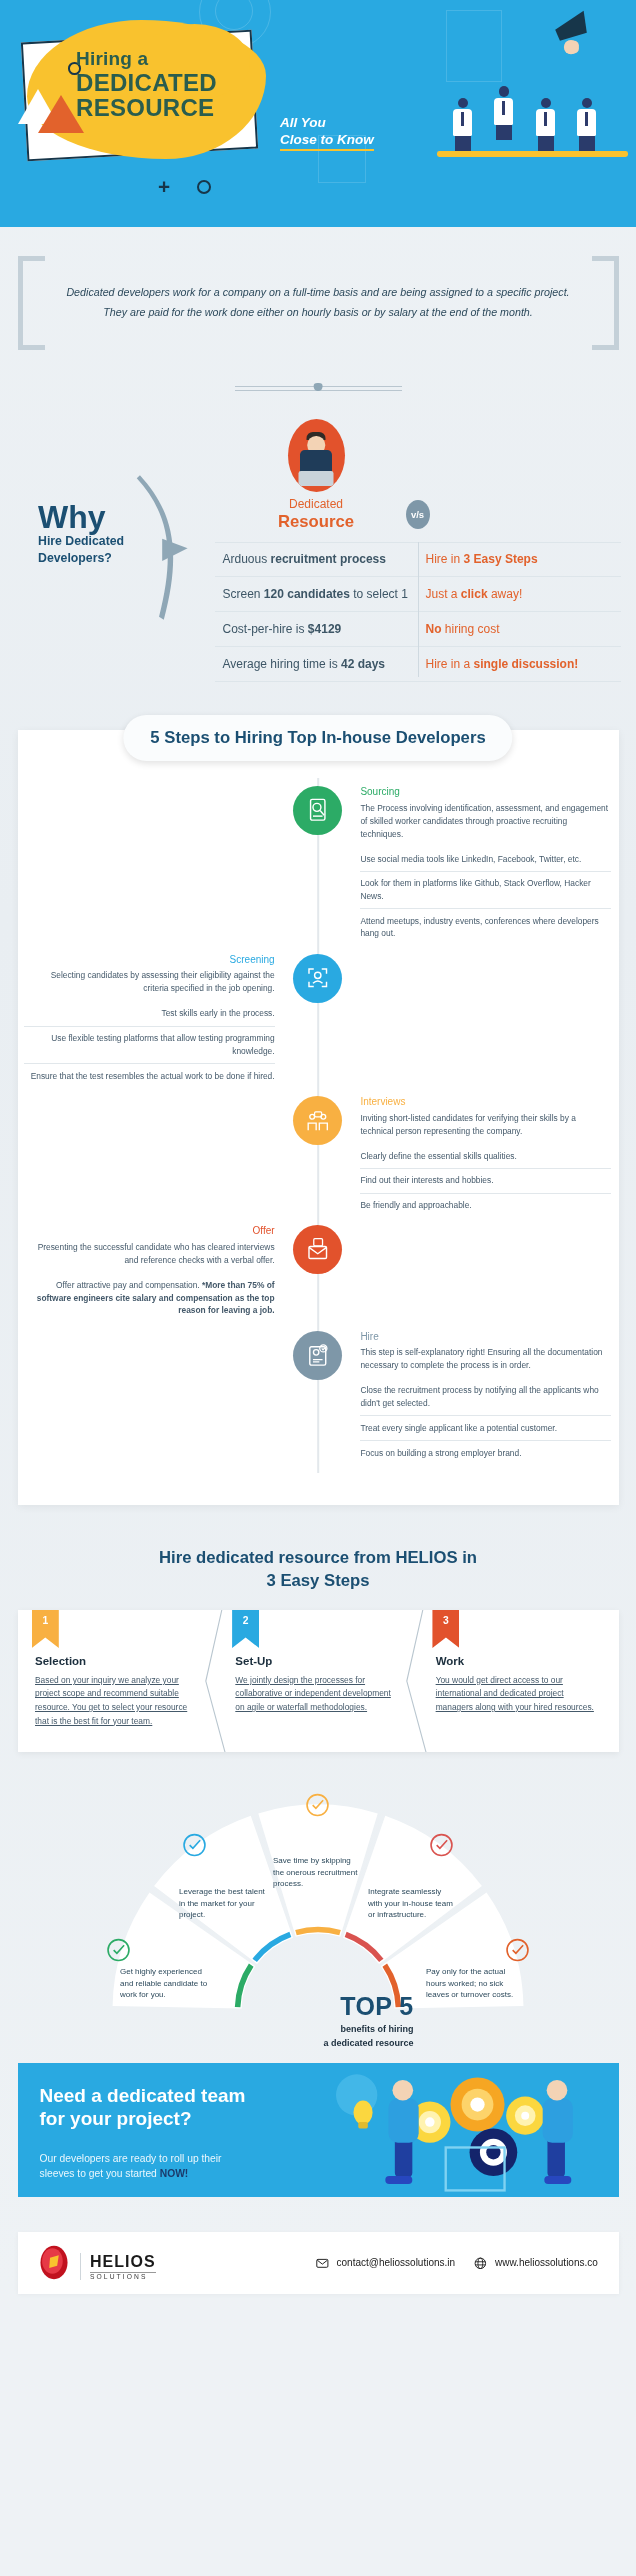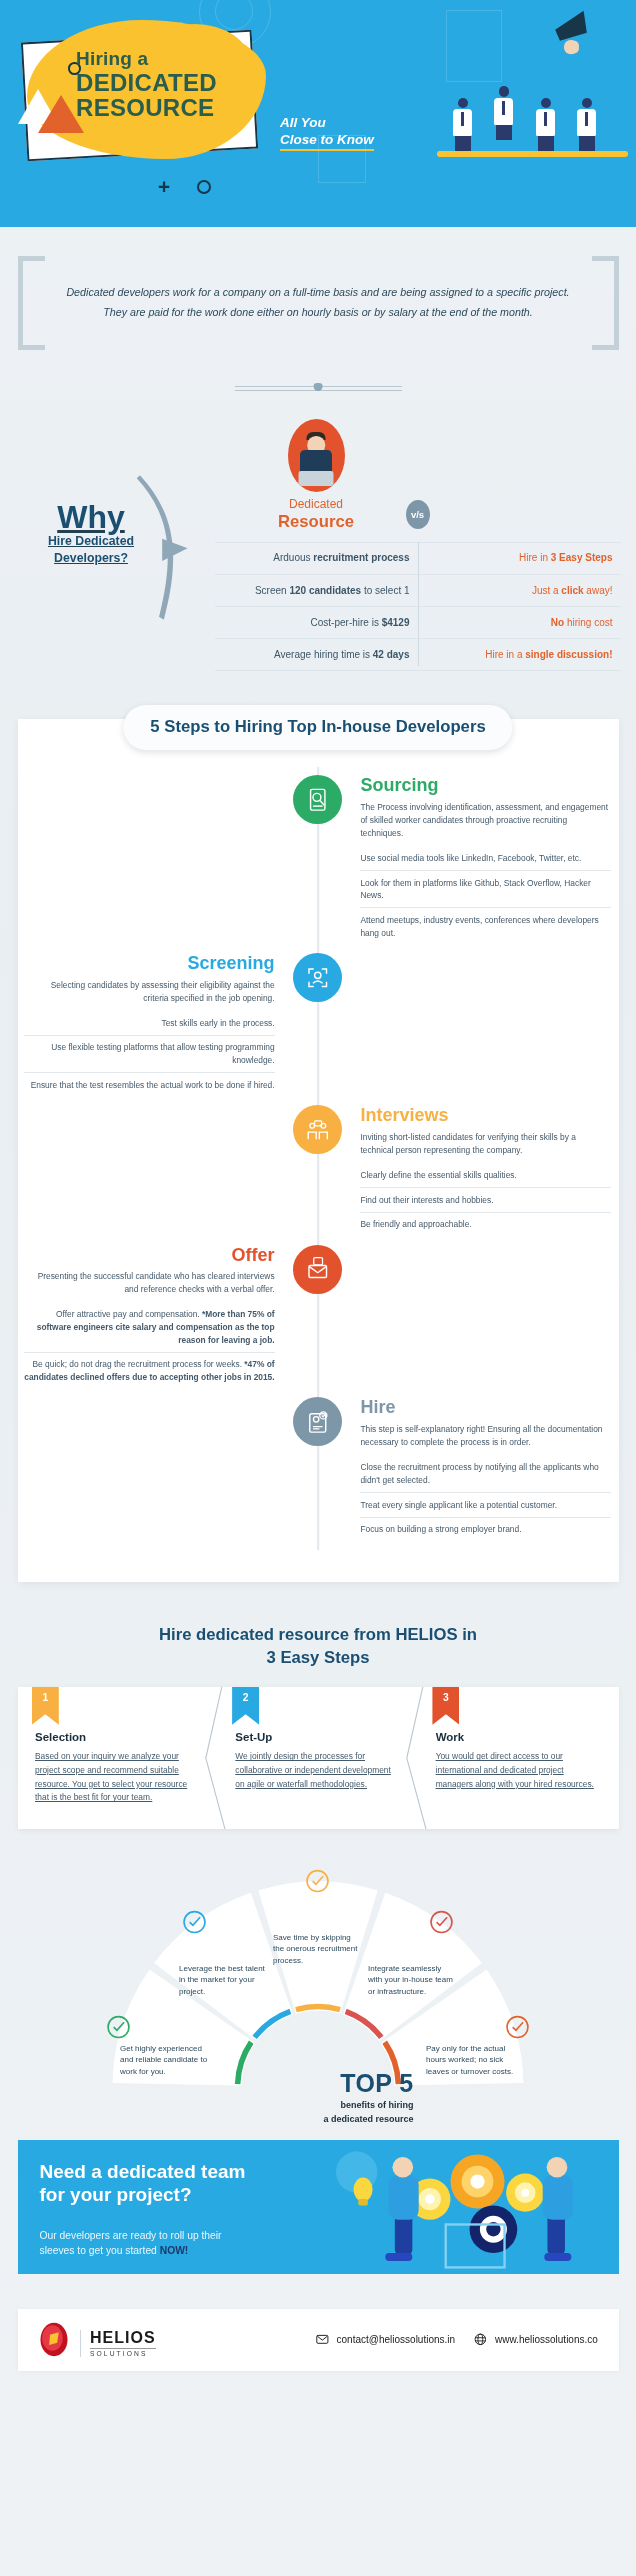--- a/index.html
+++ b/index.html
@@ -62,21 +62,21 @@
 
   
   .divider { margin: 33px auto 14.3px; width: 167px; position:relative; height:11px;}
   .divider .ln { position:absolute; left:0; right:0; height:0.8px; background:#b9c6cf;}
   .divider .ln.a { top:3.2px;} .divider .ln.b { top:7.2px;}
   .divider .dot { position:absolute; left:50%; top:0; transform:translateX(-50%) ;
     width:8.8px;height:8.8px;background:#8fa7b6;border-radius:50% 50% 50% 50% / 40% 40% 70% 70%;}
 
   
   .why { position:relative; padding: 11px 17.5px 24px; }
-  .why-left { position:absolute; left:24px; top:94px; width:134px; text-align:center;text-decoration:underline; }
+  .why-left { position:absolute; left:38px; top:94px; width:134px; text-align:left; }
   .why-big { font-size:32px; font-weight:700; color:#1b4f72; line-height:.95; }
   .why-sub { font-size:12.3px; font-weight:700; color:#1b4f72; line-height:1.25; margin-top:1.6px;}
   .why-arrow { position:absolute; left:135px; top:64px; width:56px; height:151px; }
   .cmp { margin-left: 197px; width: 406px; position:relative; }
   .cmp-heads { display:flex; align-items:flex-end; position:relative;}
   .cmp-head { width:50%; text-align:center; }
   .av { width:57px; height:73px; border-radius:50%; margin:0 auto 6.4px; position:relative; overflow:hidden;}
   .av.blue { background:#14476b;}
   .av.red  { background:#e2522c;}
   .av .face{ position:absolute;left:50%;top:17.5px;transform:translateX(-50%);width:17.5px;height:17.5px;border-radius:50%;background:#f3d3b5;}
@@ -88,42 +88,42 @@
   .cmp-t1 { font-size:12px; color:#1b4f72; line-height:1.15;}
   .cmp-t2 { font-size:16.7px; font-weight:700; color:#1b4f72; line-height:1.2;}
   .cmp-head.r .cmp-t1 { color:#e2622c;}
   .cmp-head.r .cmp-t2 { color:#e2622c; font-weight:700;}
   .vs { position:absolute; left:50%; bottom:3.2px; transform:translateX(-50%);
     width:24px;height:29px;border-radius:50%;background:#7e97a8;color:#fff;
     display:flex;align-items:center;justify-content:center;font-size:9.5px;font-weight:700;}
   .cmp-rows { display:flex; margin-top:9.5px; position:relative;}
   .cmp-rows:after{content:"";position:absolute;left:50%;top:0;bottom:4.8px;width:0.8px;background:#cfd9e0;}
   .col { width:50%; }
-  .col .row { font-size:10px; text-align:right; padding:8.8px 8px; border-top:0.8px solid #dde5ea; line-height:1.35;}
+  .col .row { font-size:12px; text-align:left; padding:8.8px 8px; border-top:0.8px solid #dde5ea; line-height:1.35;}
   .col.l .row { color:#3d5666; }
   .col.r .row { color:#e2622c; }
   .col .row b { font-weight:700; }
   .col .row:last-child { border-bottom:0.8px solid #dde5ea;}
 
   
   .steps-wrap { position:relative; margin: 24px 17.5px 0; }
   .steps-panel { background:#fff; padding: 56px 0 32px; box-shadow:0 1.6px 8px rgba(0,0,0,.06); }
   .steps-title {
     position:absolute; left:50%; top:-14.3px; transform:translateX(-50%);
     background:#fafcfd; border-radius:24px; padding:12.7px 27px; white-space:nowrap;
     box-shadow:0 2.4px 7.2px rgba(0,0,0,.12);
     font-size:16.7px; font-weight:700; color:#1b4f72;
   }
   .spine { position:absolute; left:50%; top:48px; bottom:32px; width:1.6px; background:#e3e8ec; transform:translateX(-50%);}
   .step { position:relative; display:flex; margin-bottom:8px; min-height:95px;}
   .step .side { width:calc(50% - 37px); padding:0 6.4px;}
   .step .mid { width:73px; display:flex; justify-content:center; }
   .bubble { width:49px;height:49px;border-radius:50%; display:flex;align-items:center;justify-content:center; position:relative; z-index:3;}
   .bubble svg { width:25.5px; height:25.5px; }
-  .s-title { font-size:18px; font-weight:700; margin-bottom:4.8px; }
+  .s-title { font-size:10px; font-weight:400; margin-bottom:4.8px; }
   .s-desc { font-size:8.4px; line-height:1.55; color:#44596a; margin-bottom:6.4px;}
   .s-item { font-size:8.4px; line-height:1.5; color:#44596a; padding:5.6px 0; border-top:0.8px solid #e1e7eb;}
   .s-item.first { border-top:none; }
   .side.right { text-align:left; }
   .side.left  { text-align:right; }
   .s-item b { font-weight:700; }
   .empty { width:calc(50% - 37px); }
 
   
   .h2 { text-align:center; font-size:16.7px; font-weight:700; color:#1b4f72; line-height:1.4; margin: 41px 0 17.5px;}
@@ -345,21 +345,20 @@
               <div class="s-item first">Clearly define the essential skills qualities.</div>
               <div class="s-item">Find out their interests and hobbies.</div>
               <div class="s-item">Be friendly and approachable.</div>
             </div>
           </div>
           <div class="step">
             <div class="side left">
               <div class="s-title" style="color:#e2522c">Offer</div>
               <div class="s-desc">Presenting the successful candidate who has cleared interviews and reference checks with a verbal offer.</div>
               <div class="s-item first">Offer attractive pay and compensation. <b>*More than 75% of software engineers cite salary and compensation as the top reason for leaving a job.</b></div>
-              <div class="s-item">Be quick; do not drag the recruitment process for weeks. <b>*47% of candidates declined offers due to accepting other jobs in 2015.</b></div>
             </div>
             <div class="mid">
               <div class="bubble" style="background:#e2522c">
                 <svg viewBox="0 0 32 32">
                   <rect x="5" y="12" width="22" height="15" rx="1.6" fill="none" stroke="#fff" stroke-width="1.8"></rect>
                   <path d="M5 13 L16 21 L27 13" fill="none" stroke="#fff" stroke-width="1.8"></path>
                   <rect x="11" y="2" width="11" height="9" rx="1.3" fill="none" stroke="#fff" stroke-width="1.6"></rect>
                 </svg>
               </div>
             </div>

